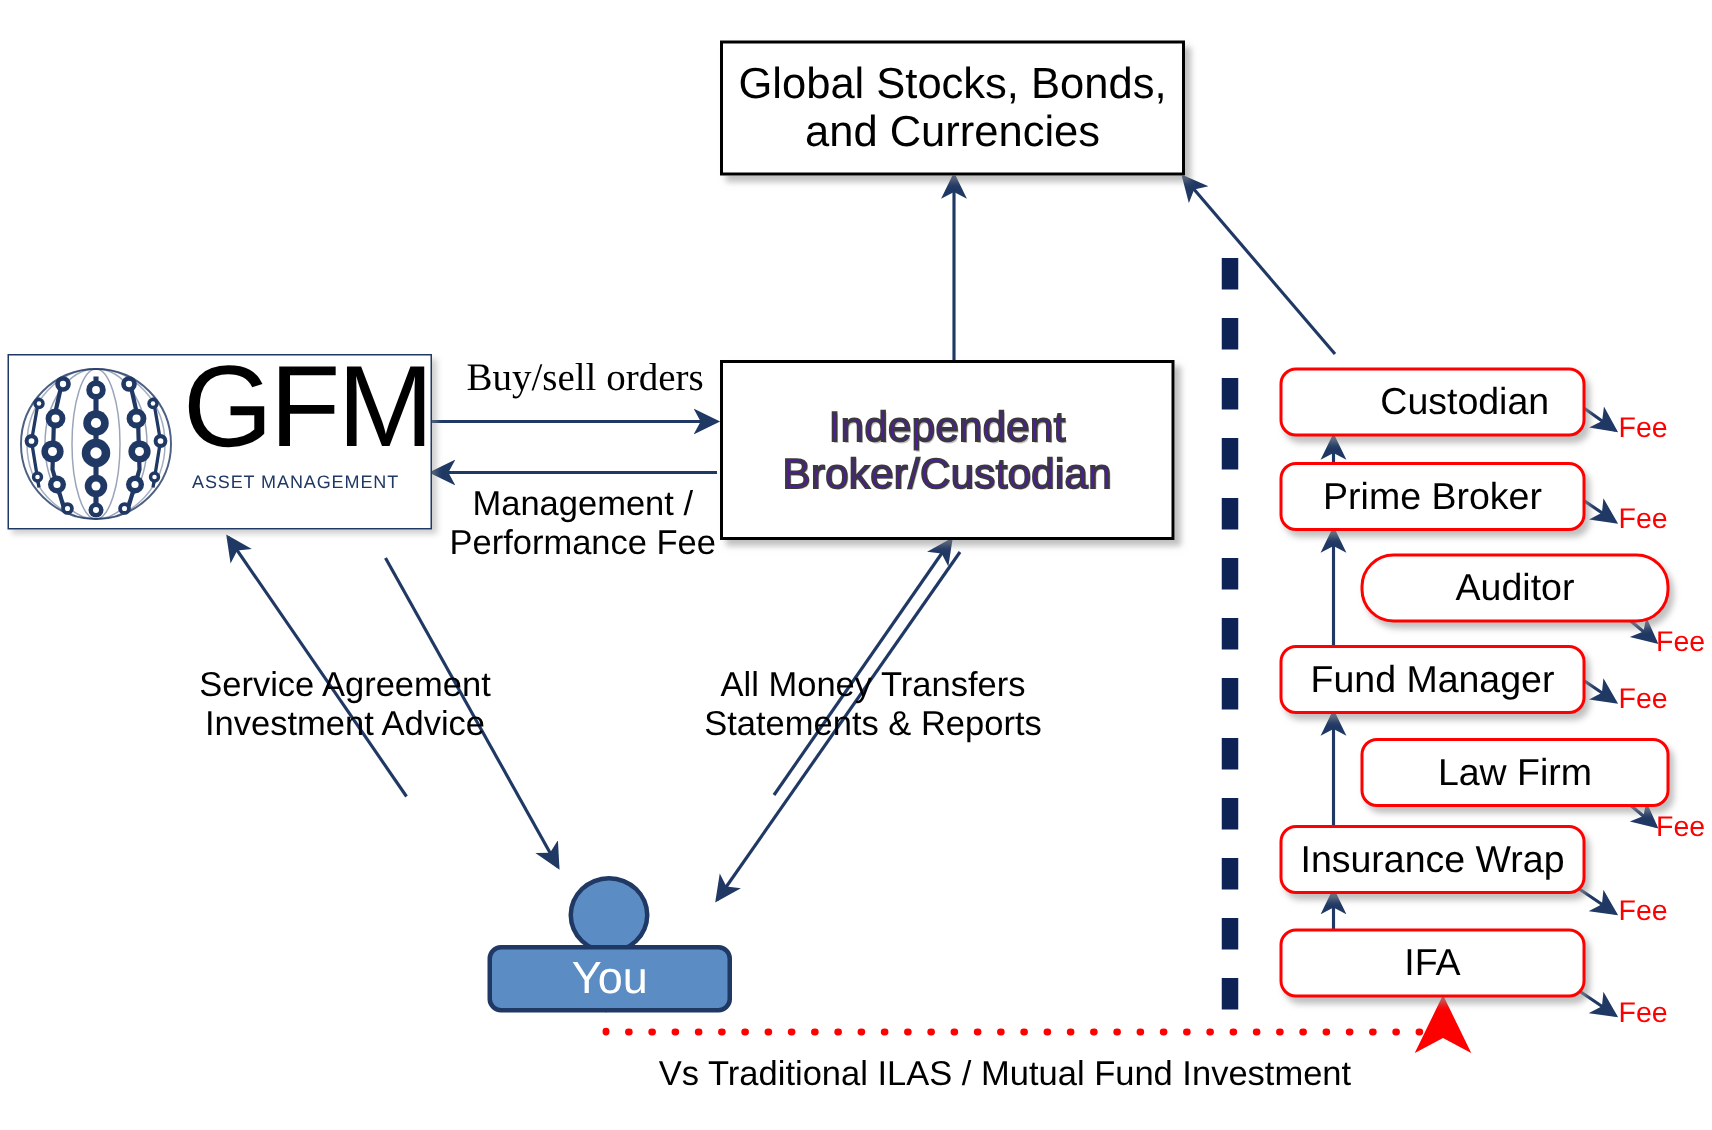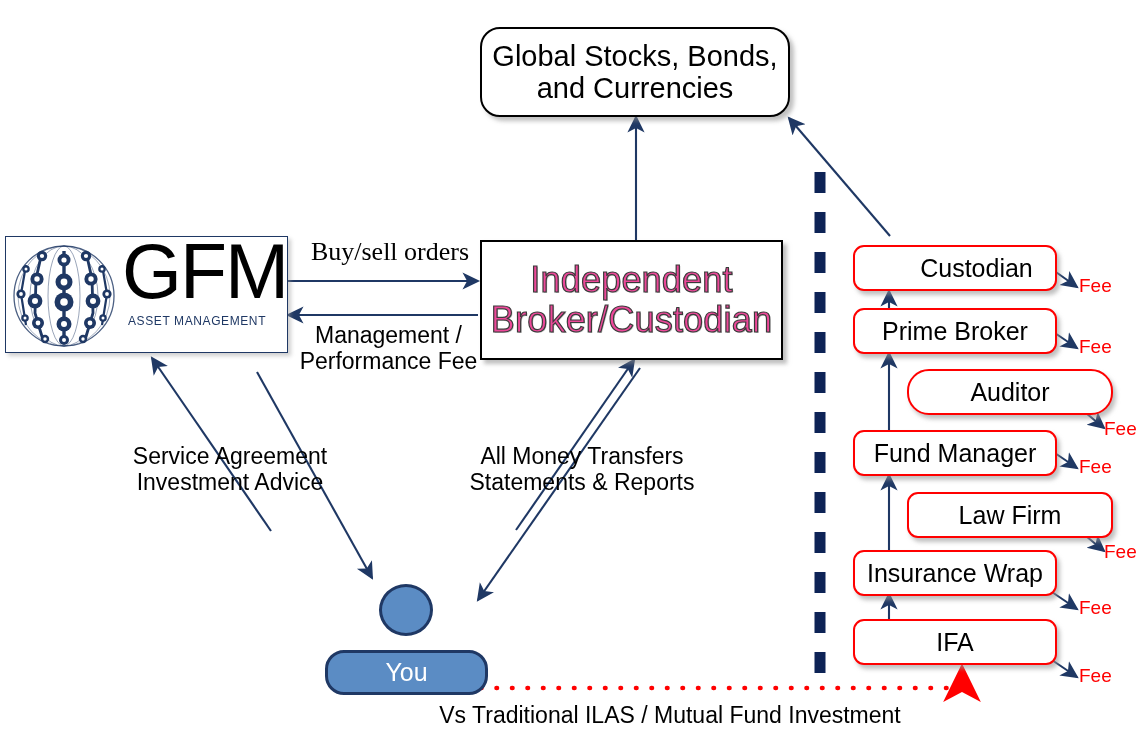--- a/index.html
+++ b/index.html
@@ -86,44 +86,43 @@
     top: 78px;
     font-family: "Liberation Sans", sans-serif;
     font-size: 12px;
     letter-spacing: 0.6px;
     color: #1f3864;
     font-weight: 400;
     text-align: center;
   }
   
   #broker-label {
-    font-size: 36px;
-    color: #ec4899;
+    font-size: 28px;
+    color: #4c1d95;
     -webkit-text-stroke: 1.2px #3a3a3a;
     text-shadow: 1px 1px 0 rgba(0,0,0,0.25);
     letter-spacing: 0.2px;
   }
   
   #you-head {
     position: absolute;
     background: #5b8cc4;
     border: 3px solid #1f3864;
     border-radius: 50%;
   }
   #you-body {
     position: absolute;
     background: #5b8cc4;
     border: 3px solid #1f3864;
-    border-radius: 19px;
+    border-radius: 9px;
     color: #ffffff;
-    font-size: 25px;
+    font-size: 30px;
     display: flex;
     align-items: center;
     justify-content: center;
-    margin-top: 20px;
   }
   
   .annot {
     position: absolute;
     color: #000000;
     text-align: center;
     line-height: 1.14;
     white-space: pre-line;
   }
   .fee {
@@ -179,21 +178,21 @@
       <line x1="1080" y1="531" x2="1104" y2="551"></line>
       <line x1="1046" y1="588" x2="1077" y2="609"></line>
       <line x1="1046" y1="656" x2="1077" y2="677"></line>
     </g>
 
     <line x1="820" y1="172" x2="820" y2="678" stroke="#0d2356" stroke-width="11" stroke-linecap="butt" stroke-dasharray="21 19" fill="none"></line>
 
     <path d="M404,672 L404,688 L962,688 L962,668" stroke="#ff0000" stroke-width="4.6" fill="none" stroke-linecap="round" stroke-dasharray="0.5 15" marker-end="url(#ah-red)"></path>
   </svg>
 
-  <div class="node box-black" id="top-box" style="left:480px; top:27px; width:310px; height:90px;border-radius:20px;">
+  <div class="node box-black" id="top-box" style="left:480px; top:27px; width:310px; height:90px;">
     <span id="top-box-label">Global Stocks, Bonds,
 and Currencies</span>
   </div>
 
   <div class="node box-black" id="broker-box" style="left:480px; top:240px; width:303px; height:120px;">
     <span id="broker-label">Independent
 Broker/Custodian</span>
   </div>
 
   <div class="node" id="gfm-box" style="left:5px; top:236px; width:283px; height:117px;">

